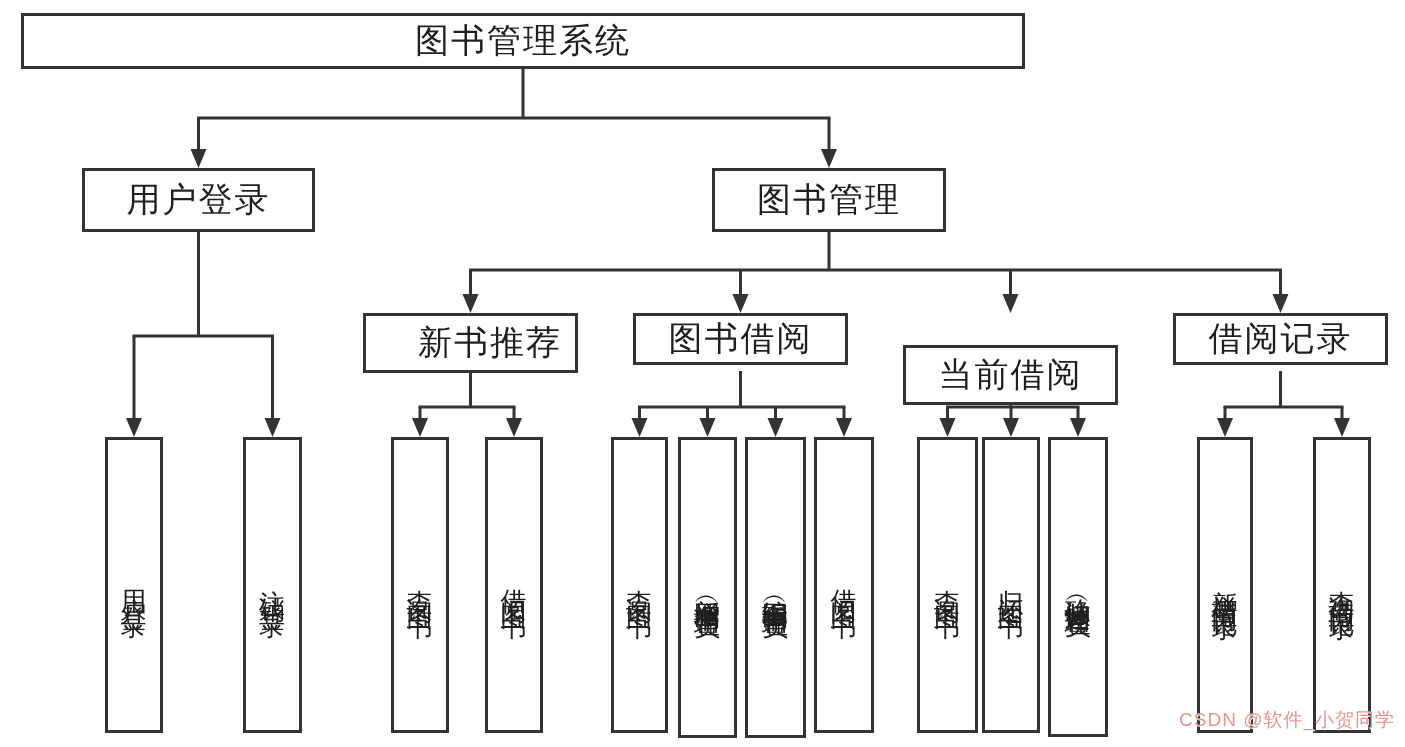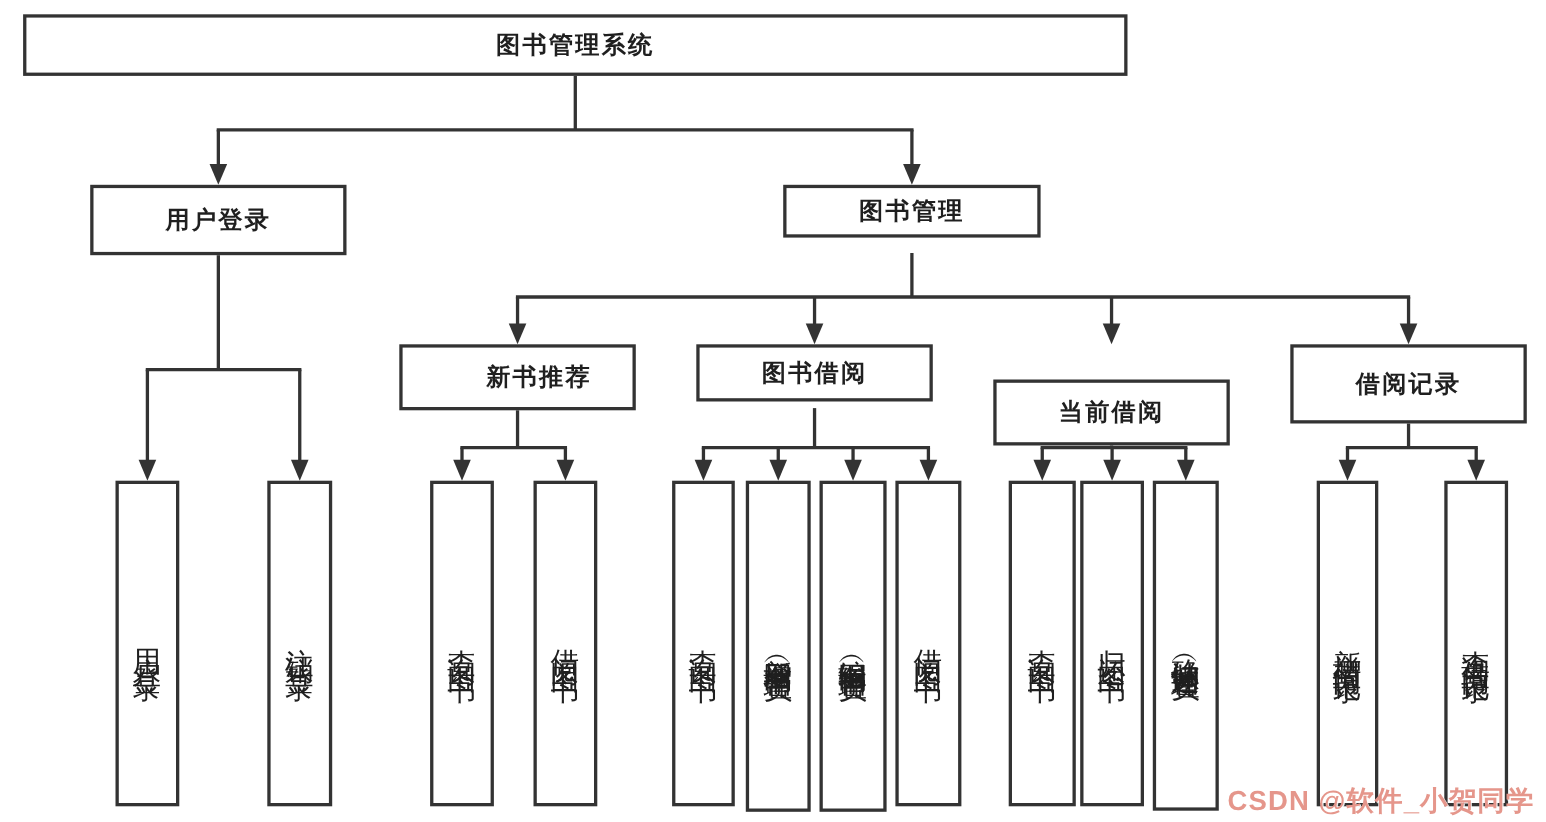--- a/index.html
+++ b/index.html
@@ -21,40 +21,39 @@
   .box {
     position: absolute;
     box-sizing: border-box;
     border: 3px solid var(--line, #333333);
     background: #fff;
     display: flex;
     align-items: center;
     justify-content: center;
     color: var(--text, #1f1f1f);
   }
-  .hbox { font-size: 22px; letter-spacing: 2px; white-space: nowrap; font-weight: bold; }
+  .hbox { font-size: 34px; letter-spacing: 2px; white-space: nowrap; }
   .vbox {
     writing-mode: vertical-rl;
     text-orientation: mixed;
     font-size: 26px;
     line-height: 1;
   }
   .v4 { letter-spacing: 8px; }
   .v6 { letter-spacing: 5px; }
   .v9 { letter-spacing: 2px; }
   .watermark {
     position: absolute;
     right: 10px;
-    bottom: 3px;
-    font-size: 25px;
+    bottom: 14px;
+    font-size: 19px;
     letter-spacing: 1px;
     color: var(--watermark, #e59a90);
     white-space: nowrap;
     text-shadow: 1px 1px 0 rgba(255,255,255,0.9);
-    font-weight: bold;
   }
 </style>
 </head>
 <body>
 
 <div class="stage">
 
   <svg class="connectors" width="1405" height="747" viewBox="0 0 1405 747">
 
     <line x1="523" y1="66" x2="523" y2="118"></line>
@@ -113,26 +112,26 @@
     <line x1="1223.5" y1="407" x2="1343.5" y2="407"></line>
     <line x1="1225" y1="407" x2="1225" y2="420"></line>
     <polygon points="1217,418 1233,418 1225,437"></polygon>
     <line x1="1342" y1="407" x2="1342" y2="420"></line>
     <polygon points="1334,418 1350,418 1342,437"></polygon>
   </svg>
 
   <div class="box hbox" style="left:21px; top:13px; width:1004px; height:56px;">图书管理系统</div>
 
   <div class="box hbox" style="left:82px; top:168px; width:233px; height:64px;">用户登录</div>
-  <div class="box hbox" style="left:712px; top:168px; width:234px; height:48px;">图书管理</div>
+  <div class="box hbox" style="left:712px; top:168px; width:234px; height:64px;">图书管理</div>
 
   <div class="box hbox" style="left:363px; top:313px; width:215px; height:60px;padding-left:39px;">新书推荐</div>
   <div class="box hbox" style="left:633px; top:313px; width:215px; height:52px;">图书借阅</div>
   <div class="box hbox" style="left:903px; top:313px; width:215px; height:60px;margin-top:32px;">当前借阅</div>
-  <div class="box hbox" style="left:1173px; top:313px; width:215px; height:72px;">借阅记录</div>
+  <div class="box hbox" style="left:1173px; top:313px; width:215px; height:52px;">借阅记录</div>
 
   <div class="box vbox v4" style="left:105px; top:437px; width:58px; height:296px;">用户登录</div>
   <div class="box vbox v4" style="left:243px; top:437px; width:59px; height:296px;">注销登录</div>
 
   <div class="box vbox v4" style="left:391px; top:437px; width:58px; height:296px;">查询图书</div>
   <div class="box vbox v4" style="left:485px; top:437px; width:58px; height:296px;">借阅图书</div>
 
   <div class="box vbox v4" style="left:611px; top:437px; width:57px; height:296px;">查询图书</div>
   <div class="box vbox v9" style="left:678px; top:437px; width:59px; height:301px;">新增图书（管理员）</div>
   <div class="box vbox v9" style="left:745px; top:437px; width:61px; height:301px;">编辑图书（管理员）</div>

